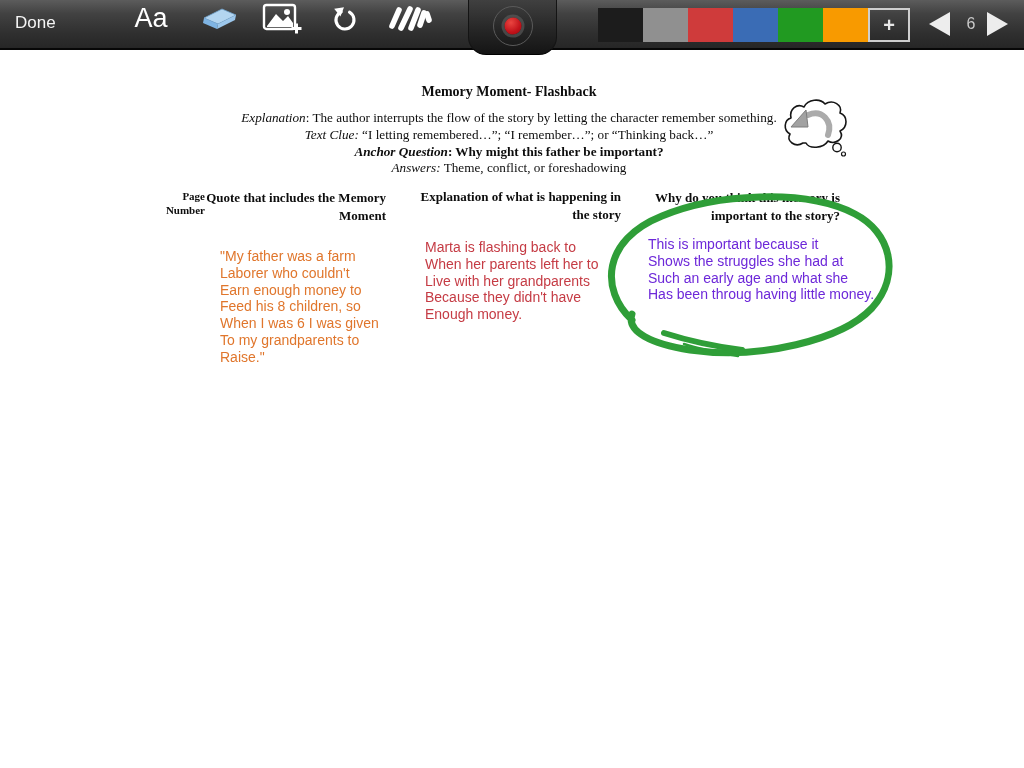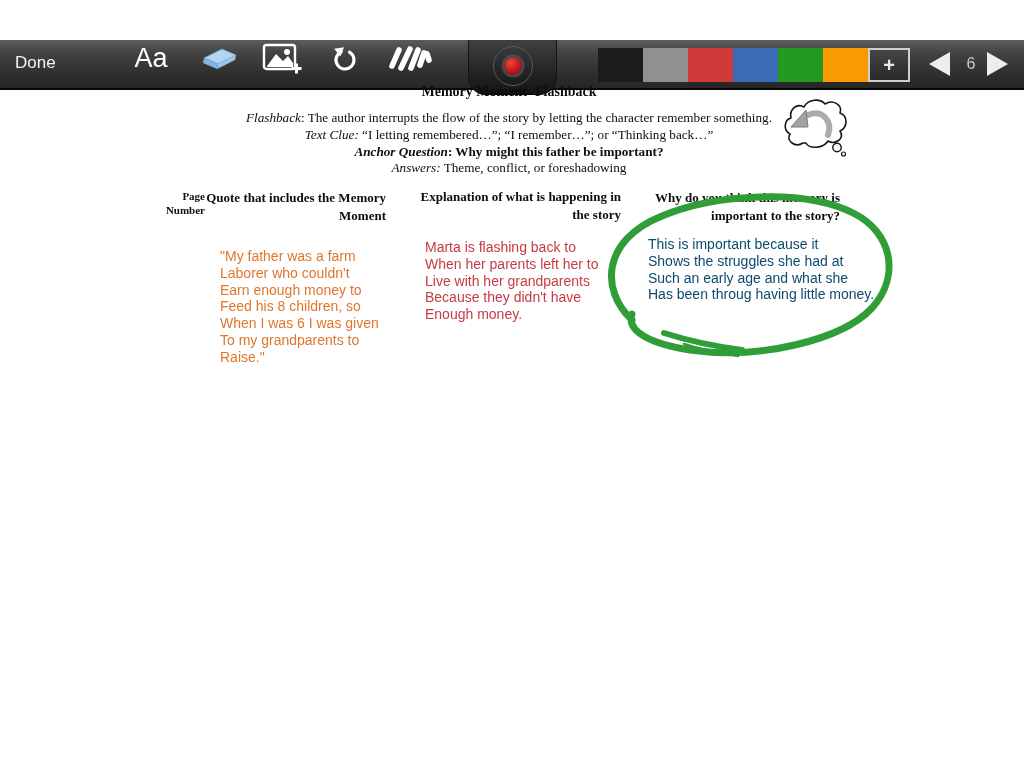--- a/index.html
+++ b/index.html
@@ -1,21 +1,21 @@
 <!DOCTYPE html>
 <html><head>
 <meta charset="utf-8">
 <style>
   html,body{margin:0;padding:0;background:#fff;}
   .page{position:relative;width:1024px;height:768px;overflow:hidden;background:#ffffff;
         font-family:"Liberation Sans","DejaVu Sans",sans-serif;}
   
   .toolbar{position:absolute;left:0;top:0;width:1024px;height:48px;
            background:linear-gradient(180deg,#5c5c5c 0%,#424242 28%,#2f2f2f 70%,#262626 100%);
-           border-bottom:2px solid #070707;margin-top:40px;}
+           border-bottom:2px solid #070707;}
   .toolbar button{background:none;border:none;padding:0;margin:0;cursor:pointer;}
   .done{position:absolute;left:15px;top:13px;font-size:17px;color:#f4f4f4;
         font-family:"Liberation Sans",sans-serif;}
   .tool{position:absolute;top:0;height:36px;display:flex;align-items:center;justify-content:center;text-align:right;}
   .aa{left:130px;width:42px;font-size:27px;color:#ffffff;font-family:"Liberation Sans",sans-serif;}
   .t-eraser{left:196px;width:44px;}
   .t-image{left:260px;width:44px;}
   .t-undo{left:328px;width:34px;}
   .t-marker{left:384px;width:50px;}
   
@@ -141,21 +141,21 @@
     <button class="nav nav-next">
       <span class="tri-right"></span>
     </button>
   </header>
 
   <main>
 
     <div class="doc-line doc-title serif">Memory Moment- Flashback</div>
 
     <div class="doc-line l-def serif">
-      <span class="ital">Flashback</span><span>: The author interrupts the flow of the story by letting the character remember something.</span>
+      <span class="ital">Explanation</span><span>: The author interrupts the flow of the story by letting the character remember something.</span>
     </div>
 
     <div class="doc-line l-clue serif">
       <span class="ital">Text Clue:</span><span> “I letting remembered…”; “I remember…”; or “Thinking back…”</span>
     </div>
 
     <div class="doc-line l-anchor serif">
       <span class="bold-ital">Anchor Question</span><span>: Why might this father be important?</span>
     </div>
 
@@ -183,21 +183,21 @@
 Earn enough money to
 Feed his 8 children, so
 When I was 6 I was given
 To my grandparents to
 Raise."</div>
     <div class="hand a-expl" style="color: rgb(197, 59, 68);">Marta is flashing back to
 When her parents left her to
 Live with her grandparents
 Because they didn't have
 Enough money.</div>
-    <div class="hand a-imp" style="color: #0c4a6e;">This is important because it
+    <div class="hand a-imp" style="color: #6d28d9;">This is important because it
 Shows the struggles she had at
 Such an early age and what she
 Has been throug having little money.</div>
 
     <svg class="overlay-svg" style="left:590px;top:192px;" width="315" height="172" viewBox="0 0 315 172">
       <g fill="none" stroke-linecap="round" stroke="#2f9e38">
         <path d="M 42 128 C 10 98, 12 48, 72 24 C 125 2, 215 -4, 265 22
                  C 300 40, 312 82, 282 116 C 252 148, 170 168, 100 158
                  C 62 152, 36 140, 42 122" stroke-width="7"></path>
         <path d="M 152 158 C 122 154, 96 148, 74 141" stroke-width="6"></path>

